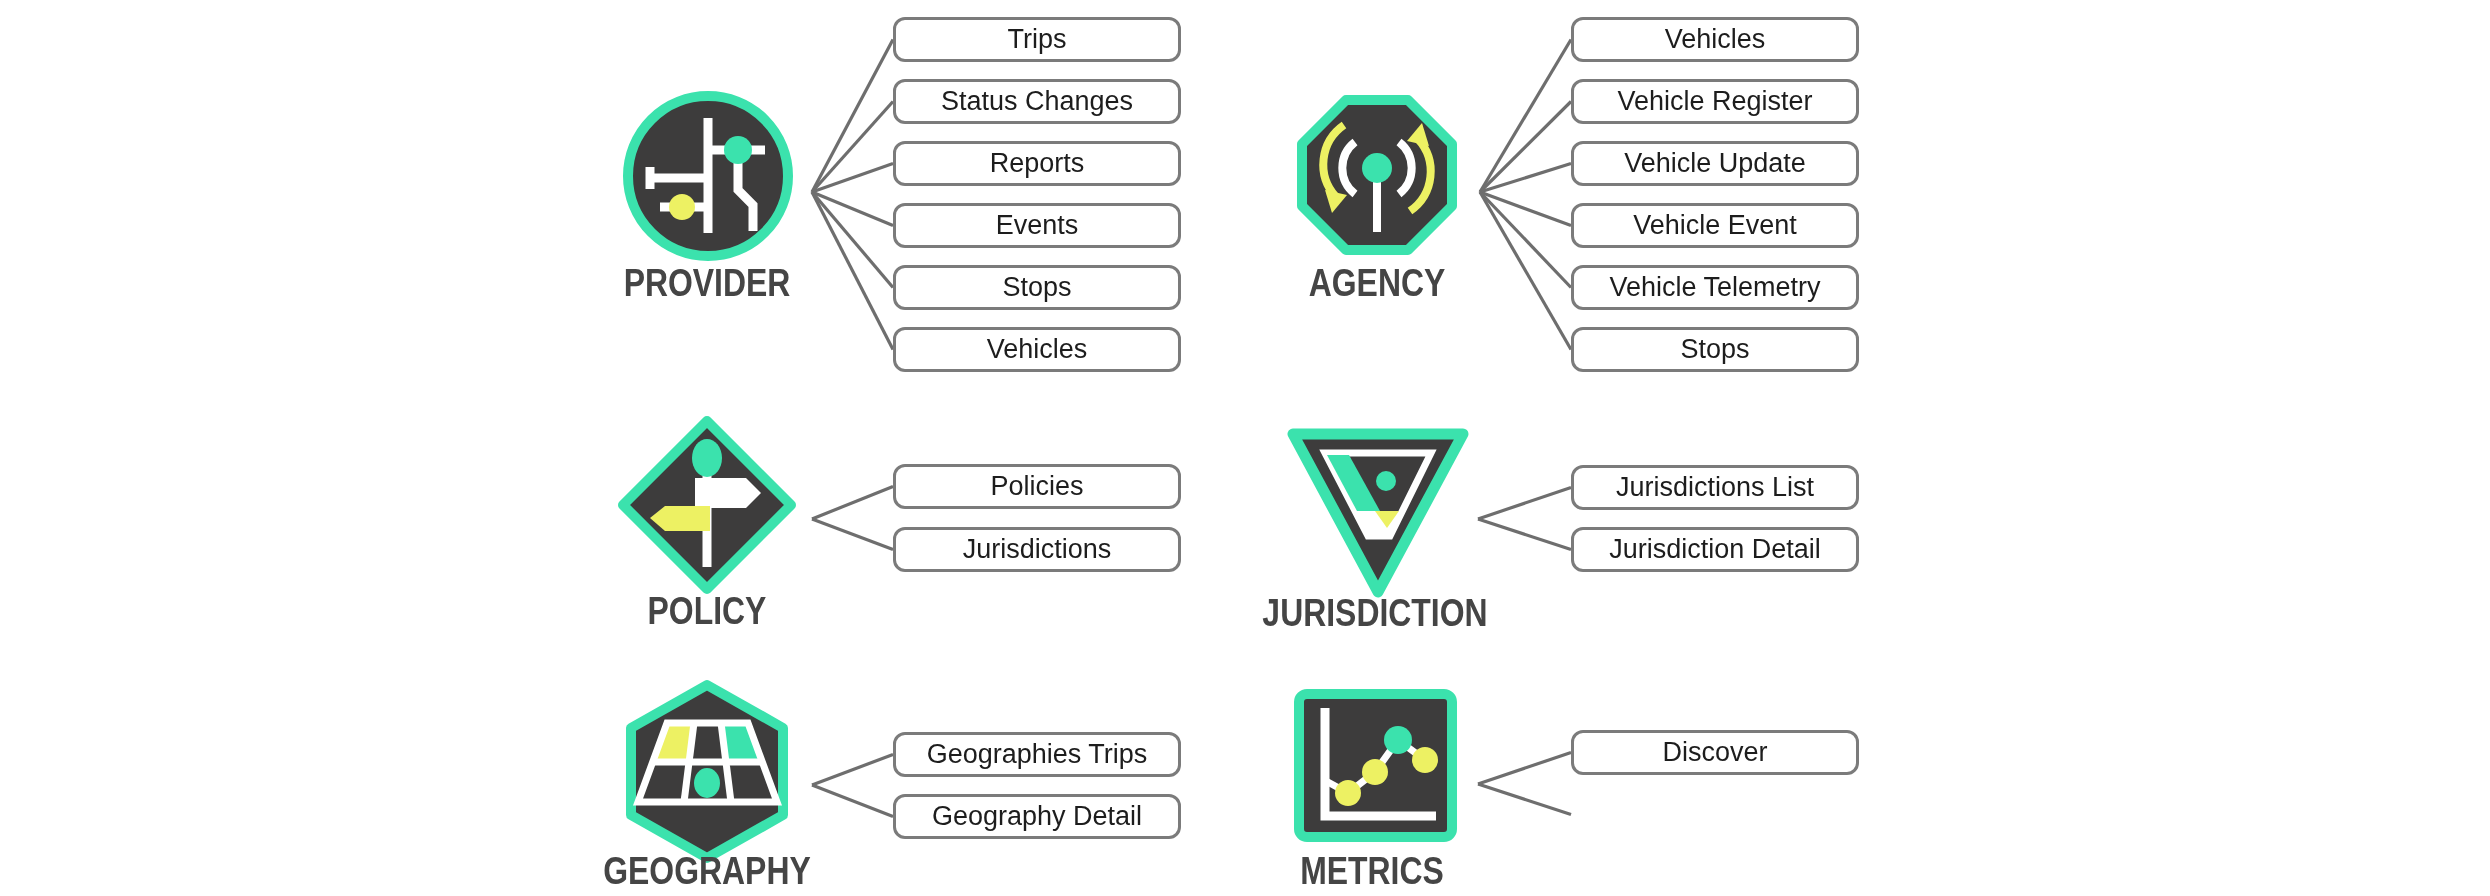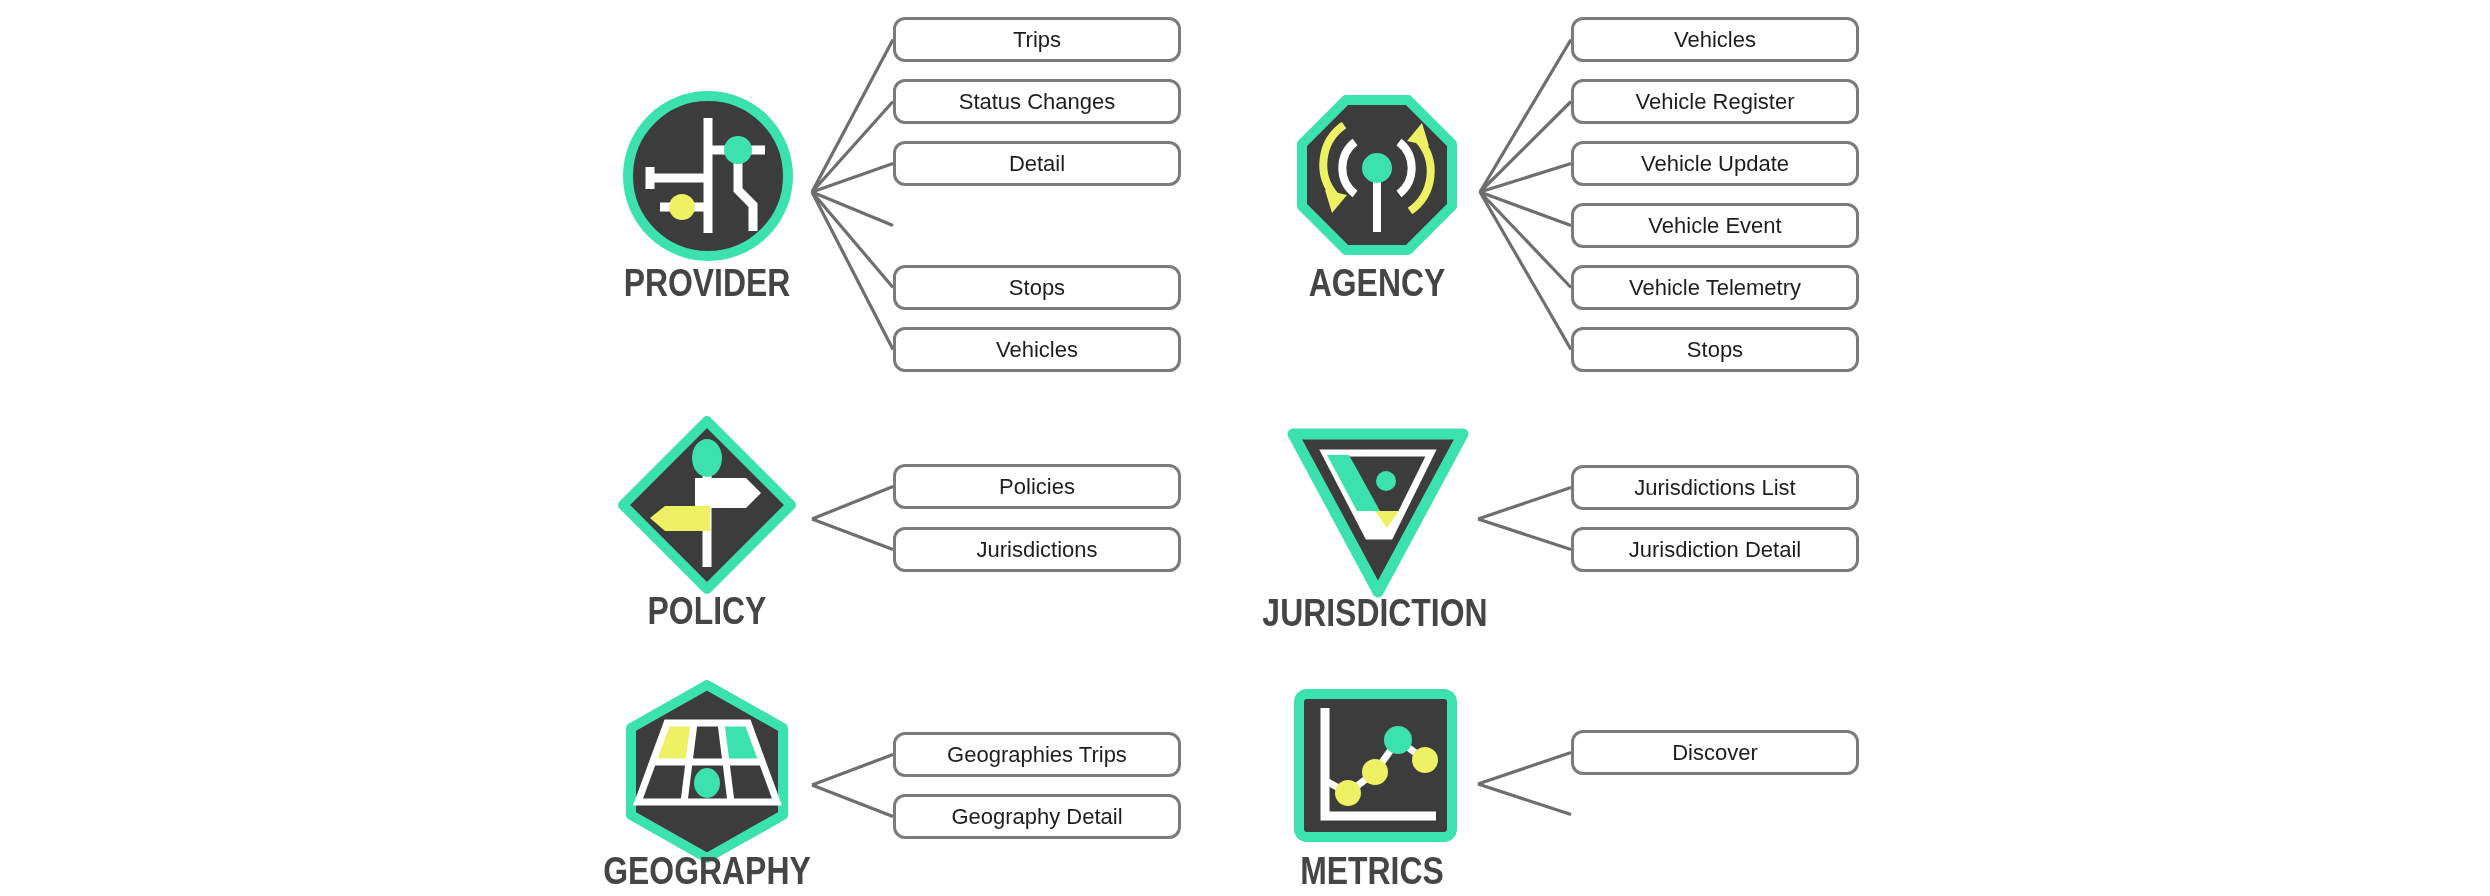--- a/index.html
+++ b/index.html
@@ -8,21 +8,21 @@
     font-family:"Liberation Sans",sans-serif;overflow:hidden;
   }
   .connectors{position:absolute;left:0;top:0;z-index:1;}
   .connectors line{stroke:var(--connector,#6e6e6e);stroke-width:3.2;}
   .endpoint-box{
     position:absolute;z-index:2;width:288px;height:45px;box-sizing:border-box;
     background:#ffffff;border:3px solid var(--box_border,#7b7b7b);border-radius:12px;
     display:flex;align-items:center;justify-content:center;
   }
   .endpoint-box span{
-    font-size:22px;color:var(--box_text,#1d1d1d);line-height:1;white-space:nowrap;
+    font-size:27px;color:var(--box_text,#1d1d1d);line-height:1;white-space:nowrap;
   }
   .group-label{
     position:absolute;z-index:2;width:320px;text-align:center;
     font-size:38px;font-weight:bold;color:var(--label,#454545);
     letter-spacing:0px;transform:scaleX(0.84);transform-origin:50% 50%;
     white-space:nowrap;
   }
   .icon{position:absolute;z-index:2;}
 </style>
 </head>
@@ -137,21 +137,24 @@
   </svg>
   <div class="group-label" style="left:1212px;top:850px">METRICS</div>
 
   <div class="endpoint-box" style="left:893px;top:17px">
       <span>Trips</span>
     </div>
   <div class="endpoint-box" style="left:893px;top:79px">
       <span>Status Changes</span>
     </div>
   <div class="endpoint-box" style="left:893px;top:141px">
-      <span>Detail</span>
+      <span>Reports</span>
+    </div>
+  <div class="endpoint-box" style="left:893px;top:203px">
+      <span>Events</span>
     </div>
   <div class="endpoint-box" style="left:893px;top:265px">
       <span>Stops</span>
     </div>
   <div class="endpoint-box" style="left:893px;top:327px">
       <span>Vehicles</span>
     </div>
 
   <div class="endpoint-box" style="left:1571px;top:17px">
       <span>Vehicles</span>

